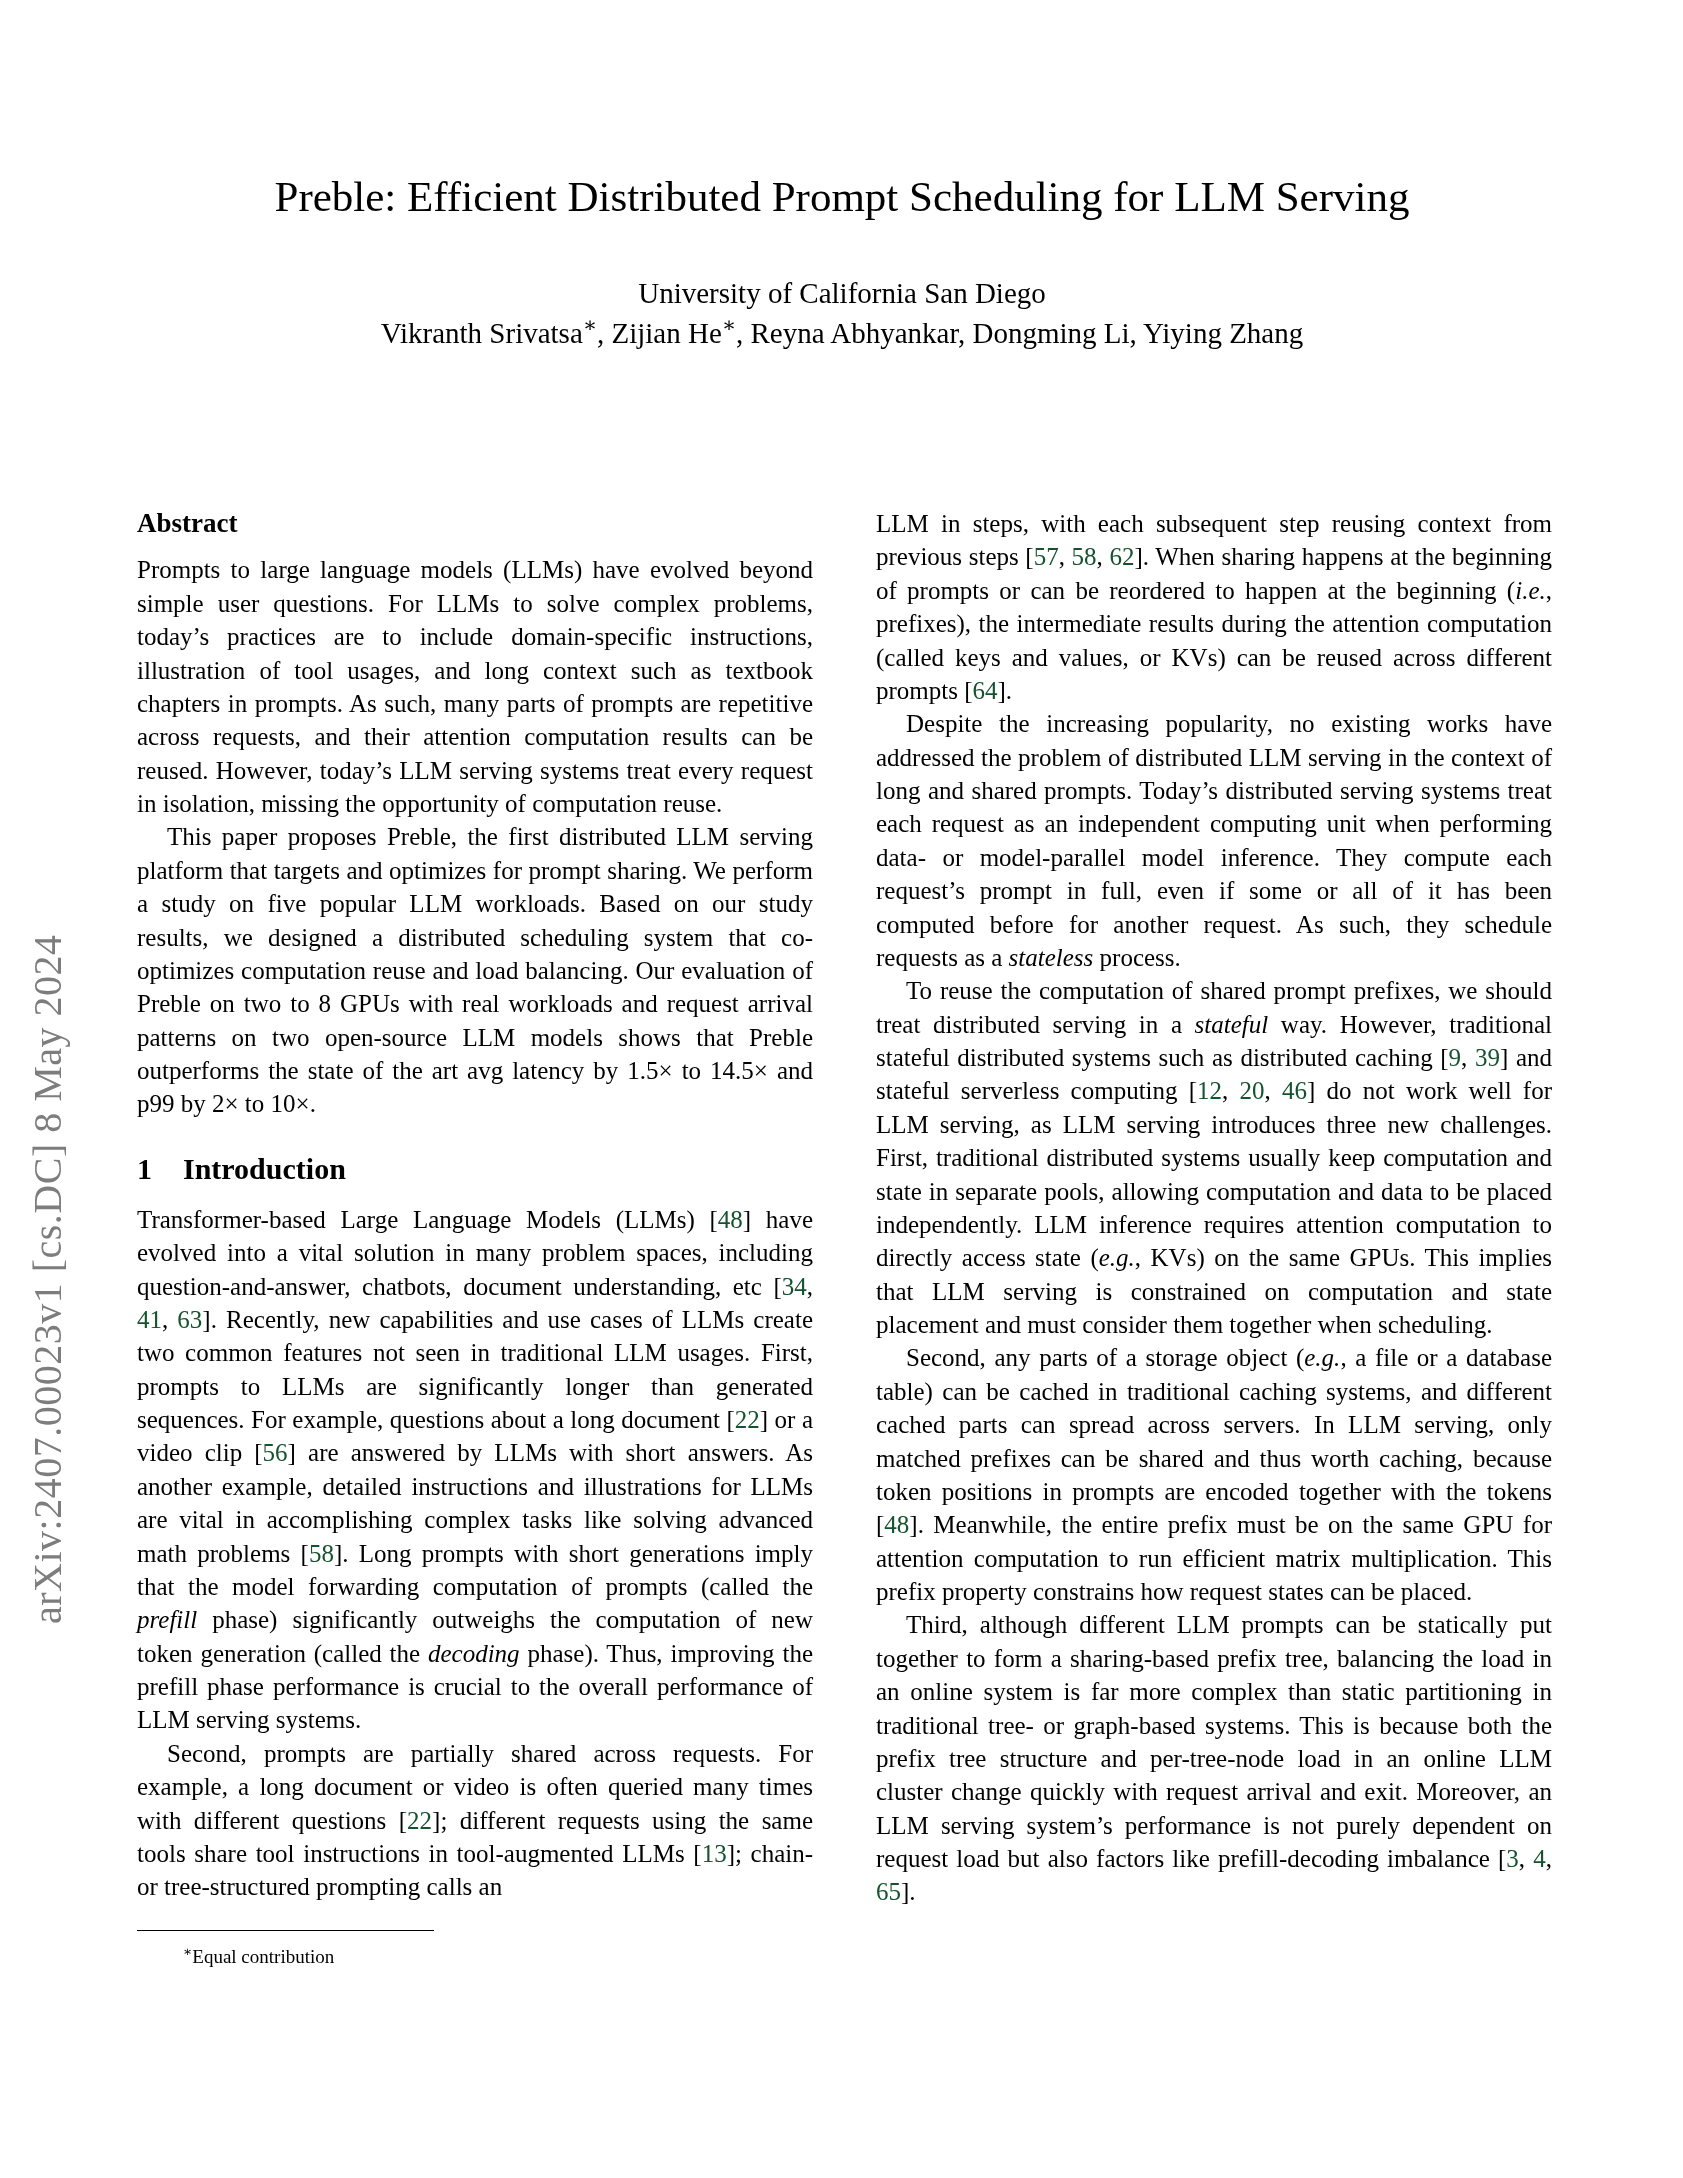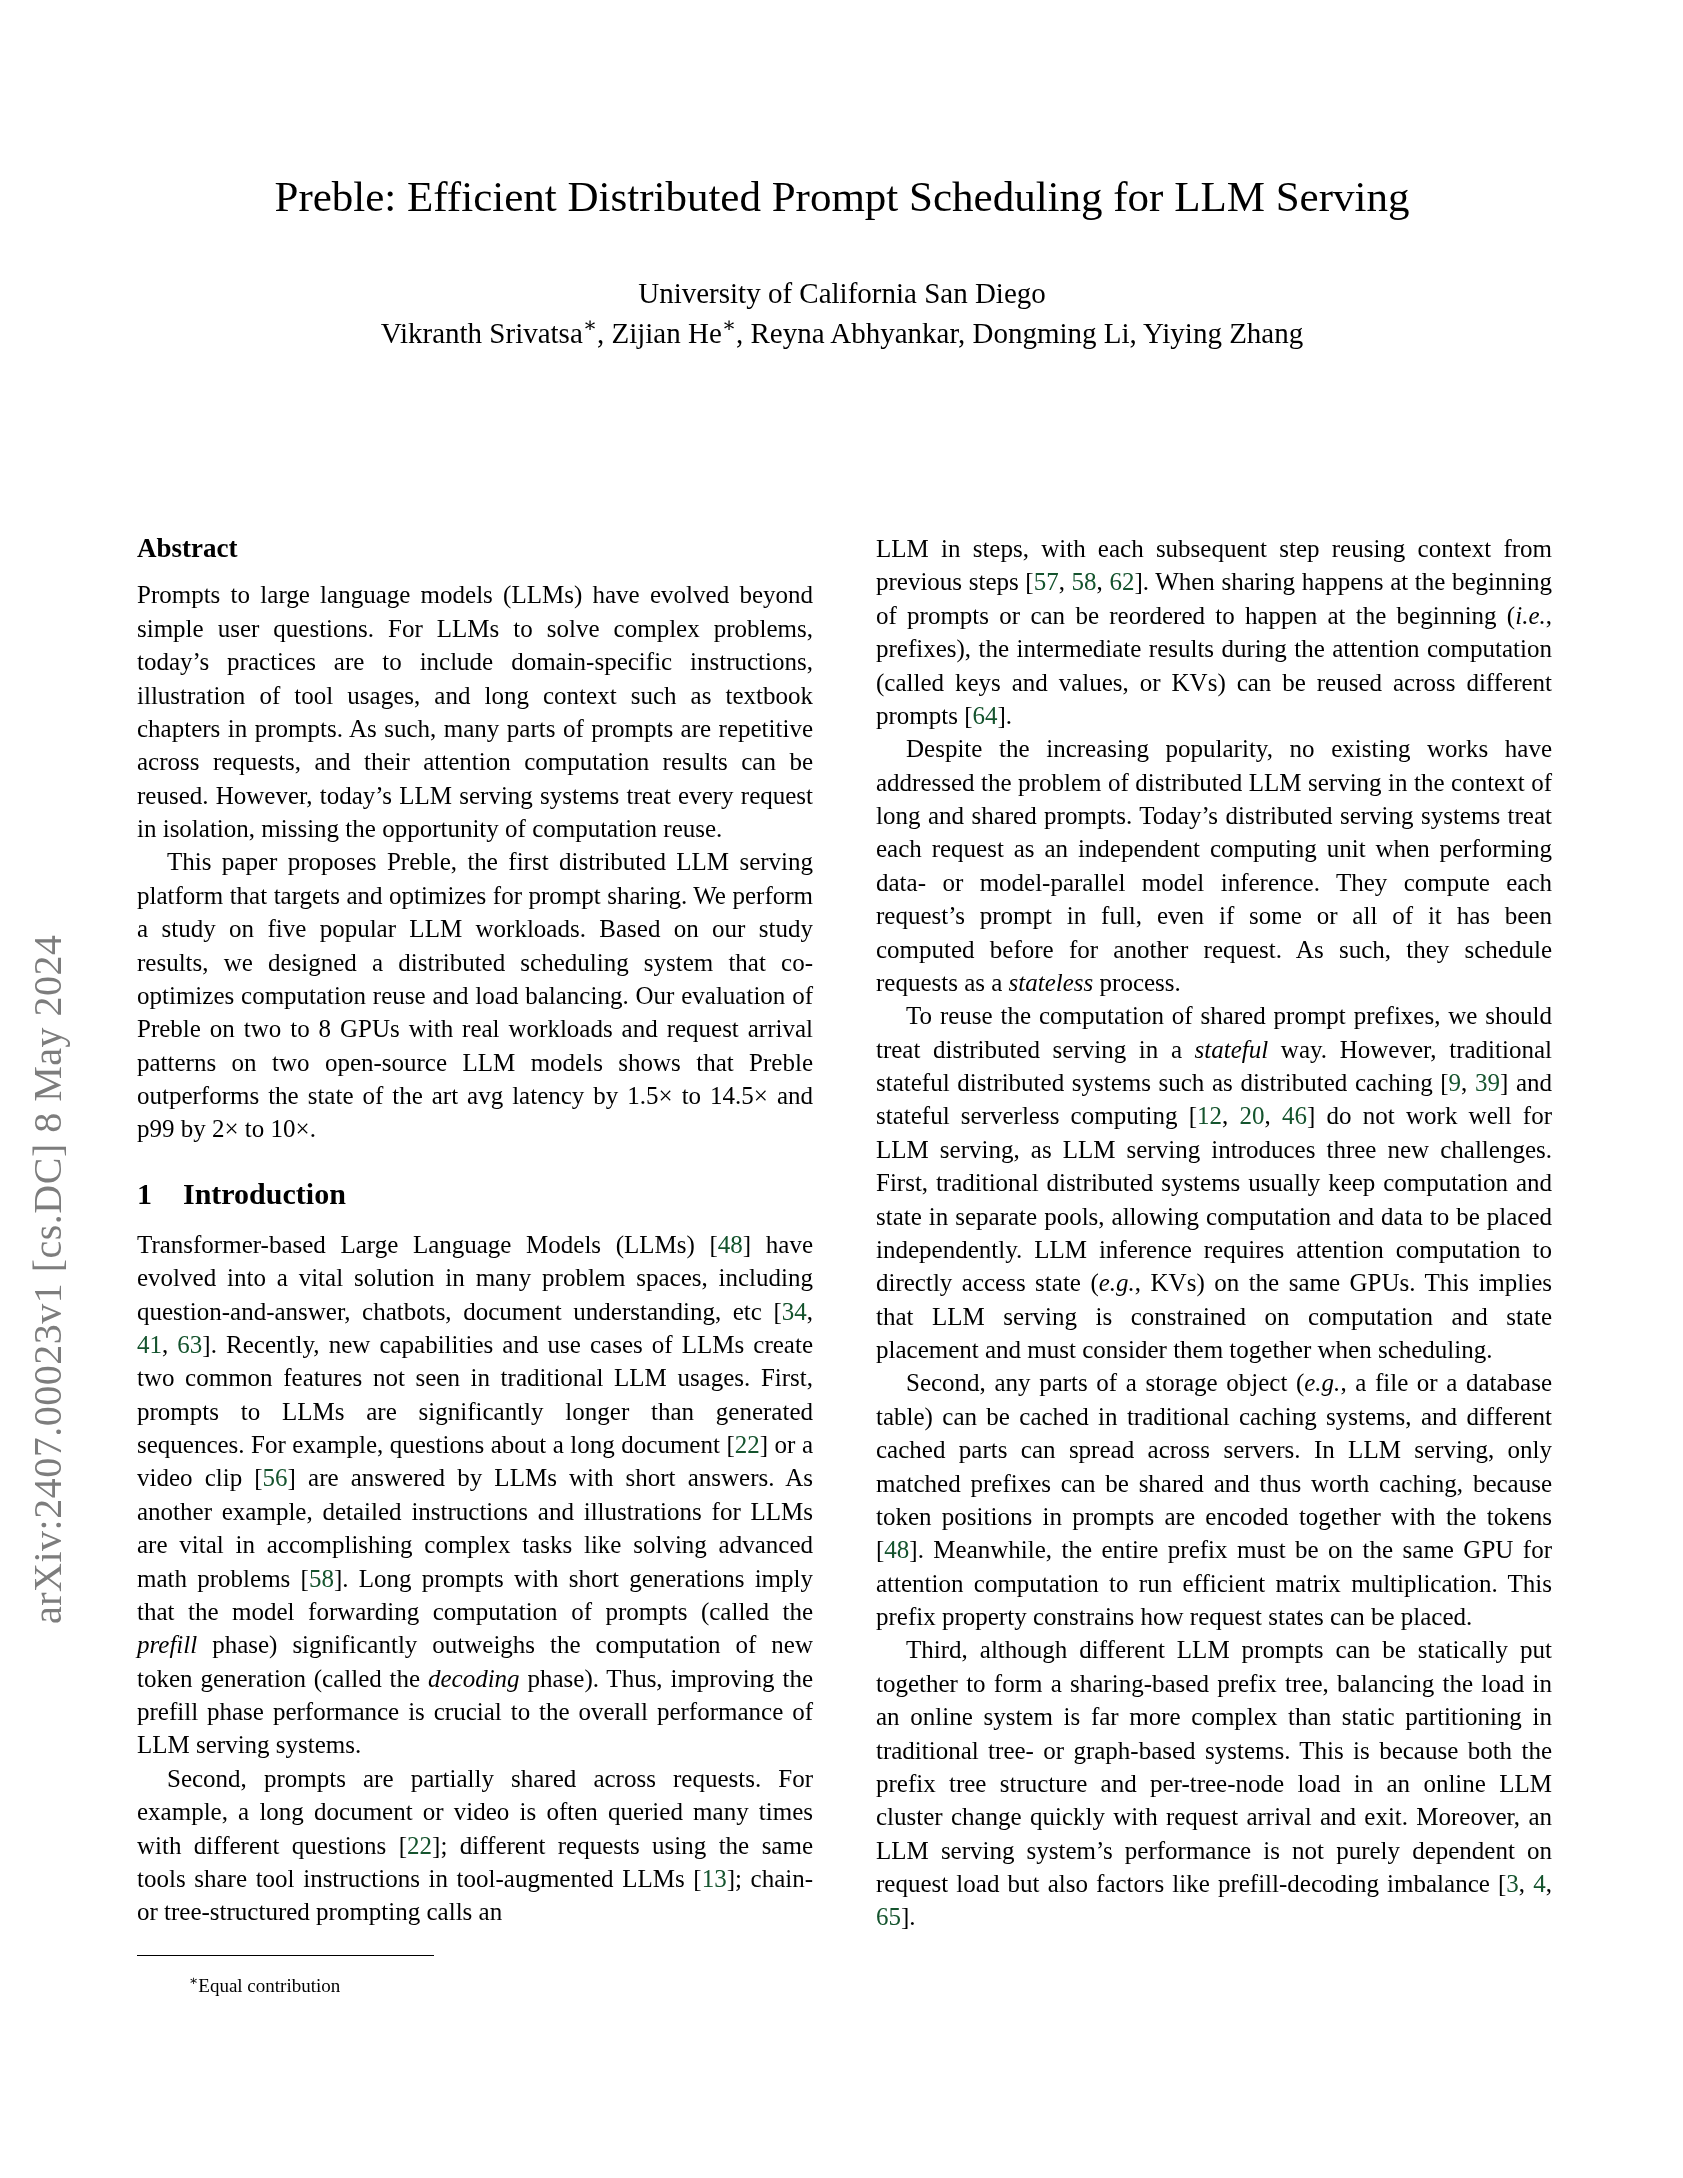--- a/index.html
+++ b/index.html
@@ -66,21 +66,21 @@
   }
   .sup {
     font-size: 0.72em;
     vertical-align: super;
   }
 
   
   #columns {
     position: absolute;
     left: 137px;
-    top: 532px;
+    top: 507px;
     width: 1416px;
     display: flex;
     gap: 63px;
   }
   .column {
     width: 676px;
     flex: 0 0 676px;
     position: relative;
   }
   h2.section-head {
@@ -120,21 +120,21 @@
   
   #footnote-rule {
     width: 297px;
     height: 1px;
     background: #000000;
     margin: 26px 0 12px 0;
   }
   #footnote-text {
     font-size: 19px;
     line-height: 1.3;
-    margin: 16px;
+    margin: 10px;
     padding-left: 36px;
   }
 </style>
 </head>
 <body>
 
 <div id="page">
 
   <div id="arxiv-stamp">
     <span>arXiv:2407.00023v1  [cs.DC]  8 May 2024</span>

